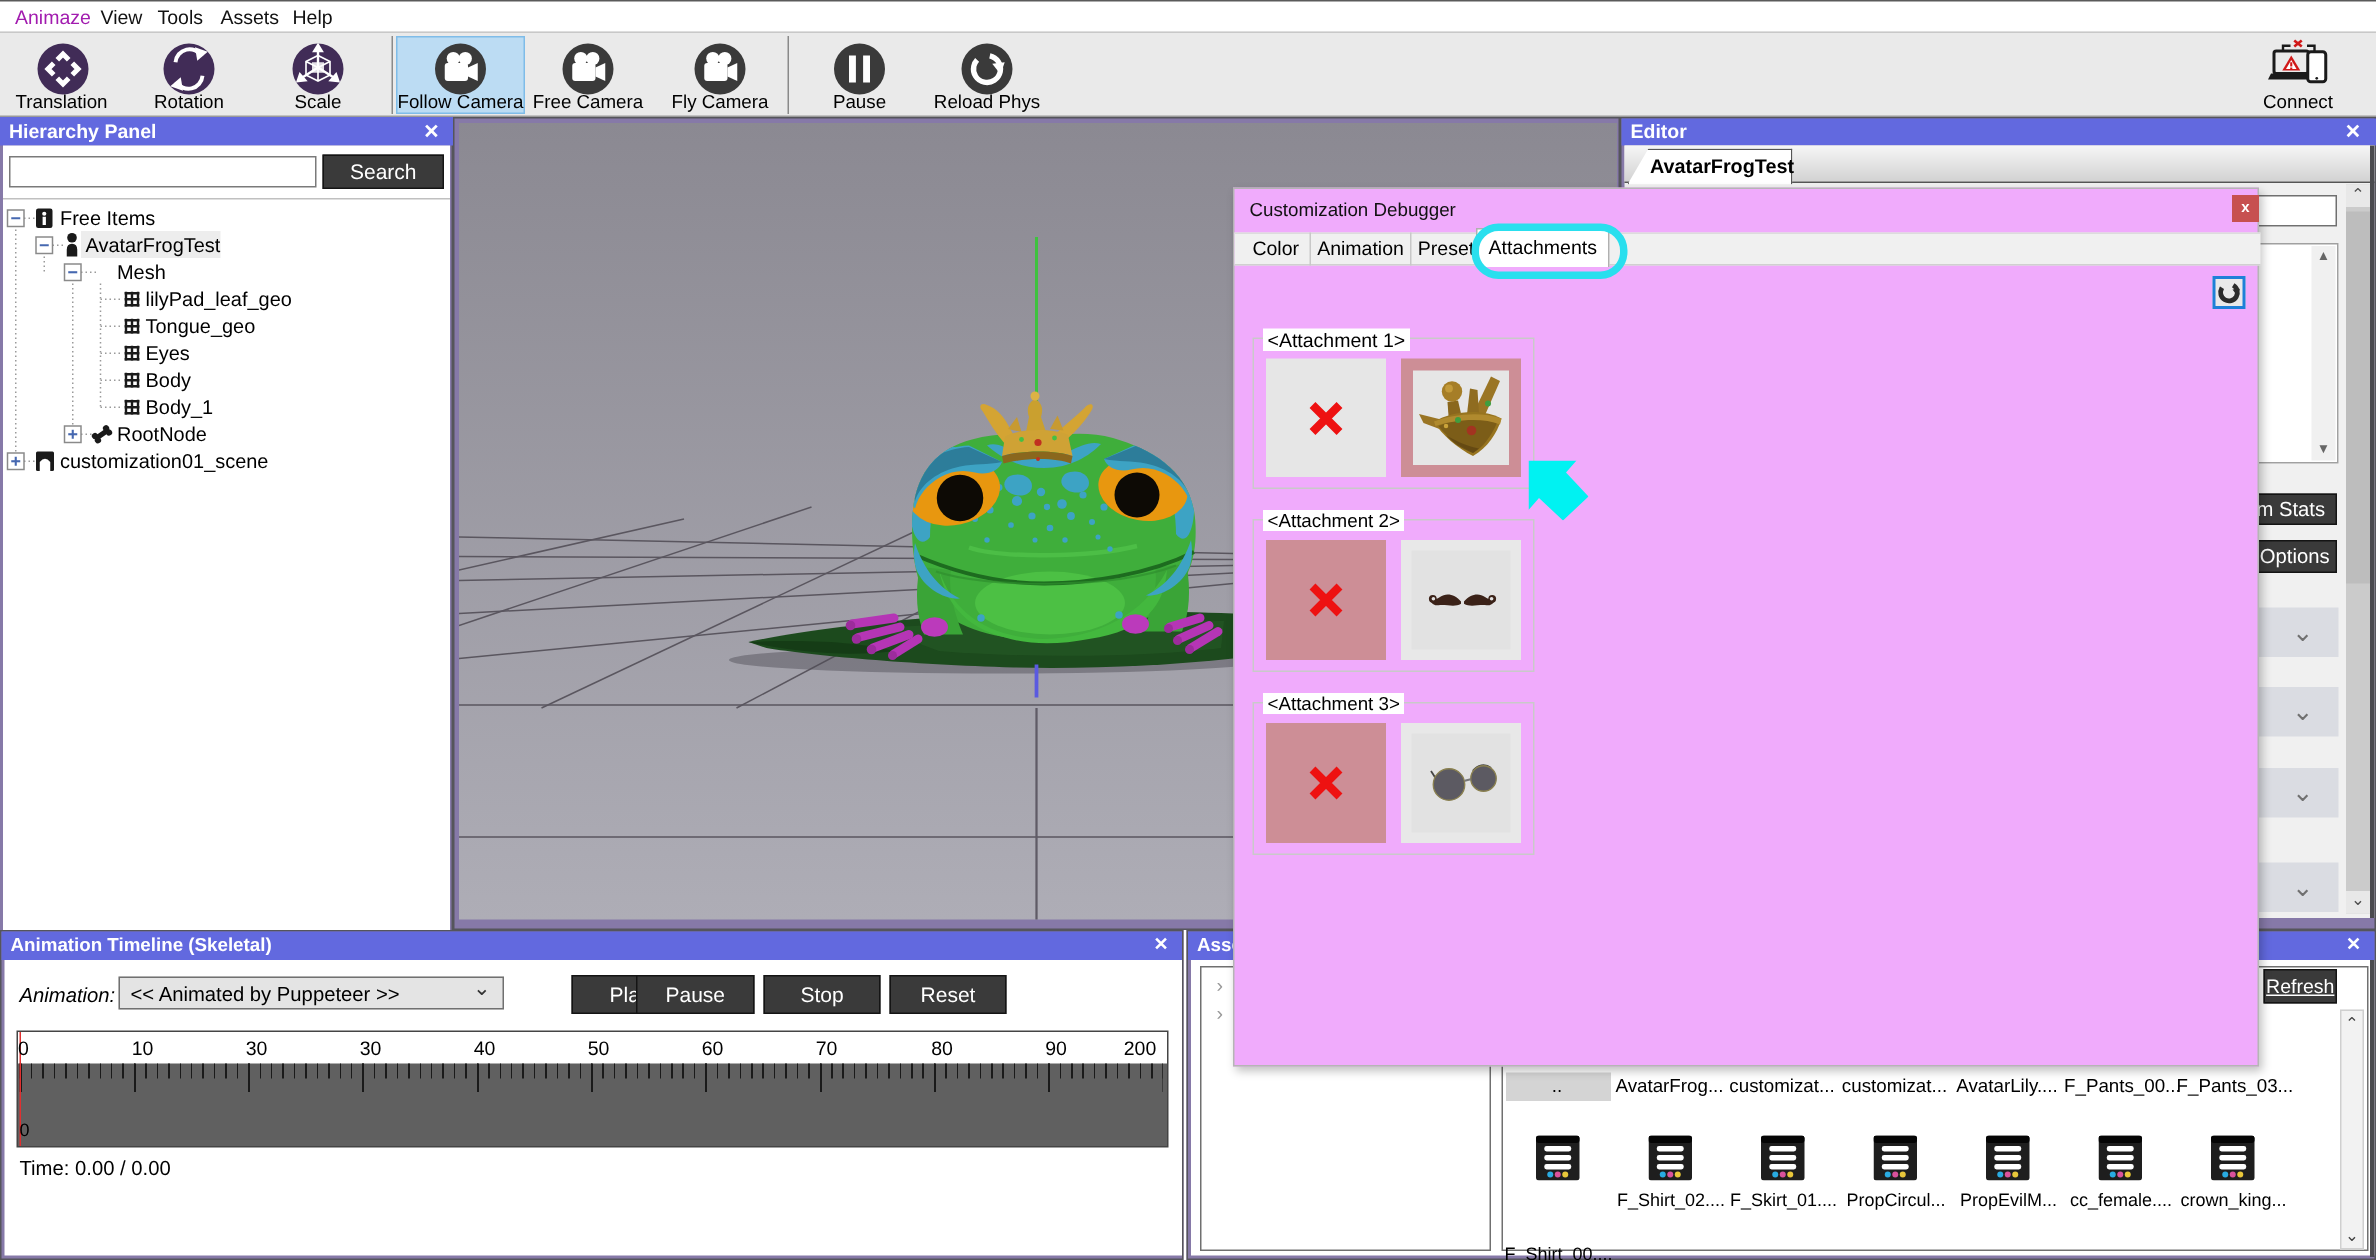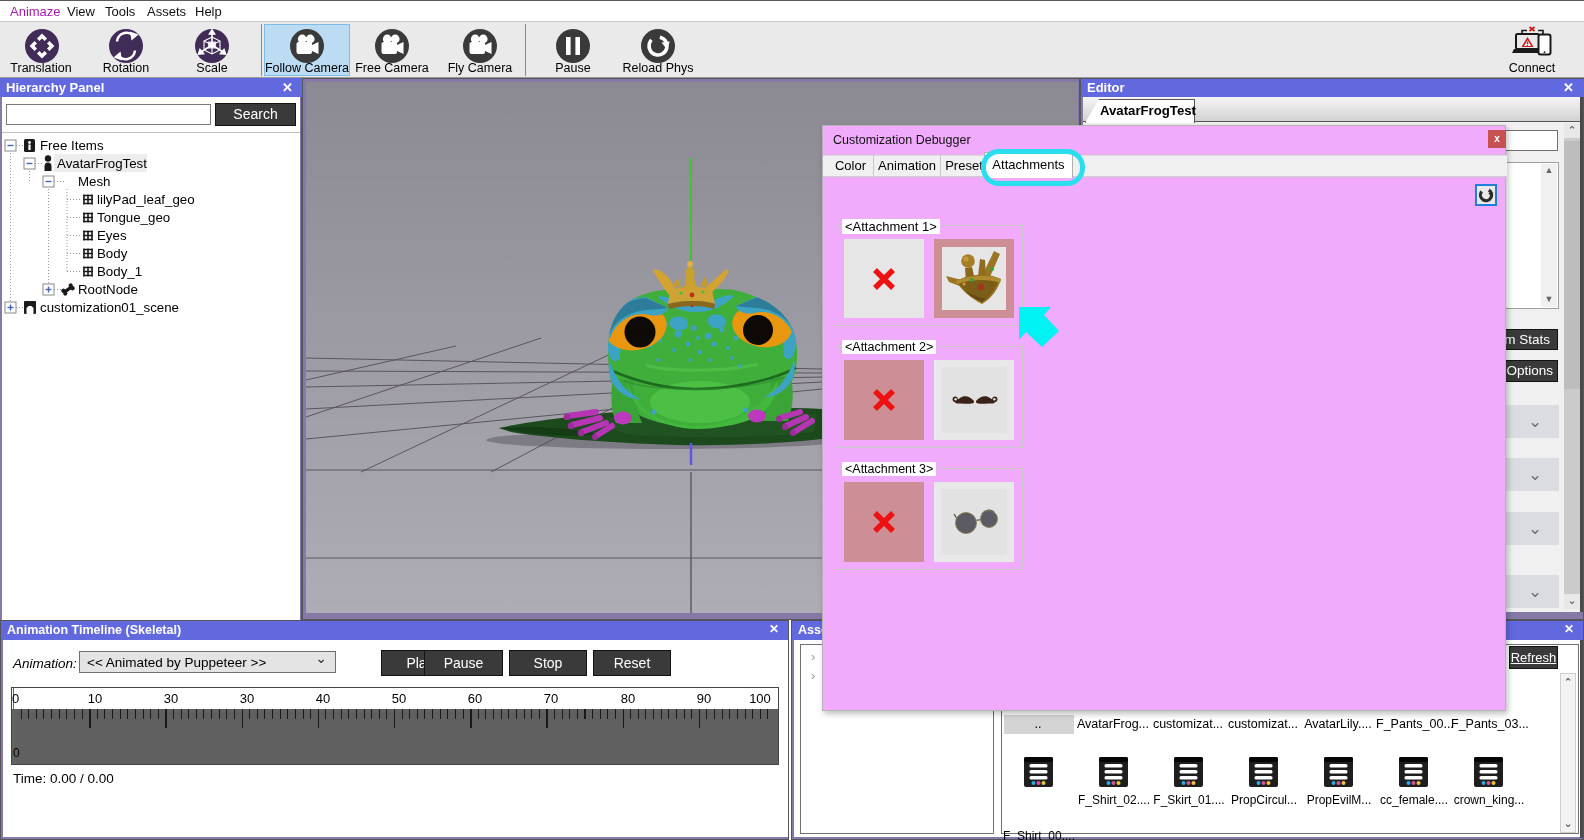--- a/index.html
+++ b/index.html
@@ -392,21 +392,21 @@
       <div class="abs" style="left:0px;top:3px;font-size:13px;color:#000;">0</div>
       <div class="abs" style="left:63px;top:3px;width:40px;text-align:center;font-size:13px;color:#000;">10</div>
       <div class="abs" style="left:139px;top:3px;width:40px;text-align:center;font-size:13px;color:#000;">30</div>
       <div class="abs" style="left:215px;top:3px;width:40px;text-align:center;font-size:13px;color:#000;">30</div>
       <div class="abs" style="left:291px;top:3px;width:40px;text-align:center;font-size:13px;color:#000;">40</div>
       <div class="abs" style="left:367px;top:3px;width:40px;text-align:center;font-size:13px;color:#000;">50</div>
       <div class="abs" style="left:443px;top:3px;width:40px;text-align:center;font-size:13px;color:#000;">60</div>
       <div class="abs" style="left:519px;top:3px;width:40px;text-align:center;font-size:13px;color:#000;">70</div>
       <div class="abs" style="left:596px;top:3px;width:40px;text-align:center;font-size:13px;color:#000;">80</div>
       <div class="abs" style="left:672px;top:3px;width:40px;text-align:center;font-size:13px;color:#000;">90</div>
-      <div class="abs" style="left:728px;top:3px;width:40px;text-align:center;font-size:13px;color:#000;">100</div>
+      <div class="abs" style="left:728px;top:3px;width:40px;text-align:center;font-size:13px;color:#000;">200</div>
     </div>
     <div class="abs" style="left:10px;top:131px;font-size:13.5px;color:#000;">Time: 0.00 / 0.00</div>
   </div>
 </div>
 
 <div class="abs" id="assets" style="left:791px;top:620px;width:793px;height:220px;background:#8679a8;border:1px solid #55555b;">
   <div class="ttl abs" style="left:0px;top:0px;width:791px;height:19px;padding:2px 0 0 6px;font-size:12.5px;">Assets Browser<span class="xbtn" style="right:9px;top:1px;font-size:12px;">✕</span></div>
   <div class="abs" style="left:2px;top:19px;width:789px;height:197px;background:#fff;">
     <div class="abs" style="left:6px;top:4px;width:194px;height:190px;background:#fff;border:1px solid #707070;">
       <div class="abs" style="left:10px;top:4px;color:#999;font-size:13px;">›</div>

